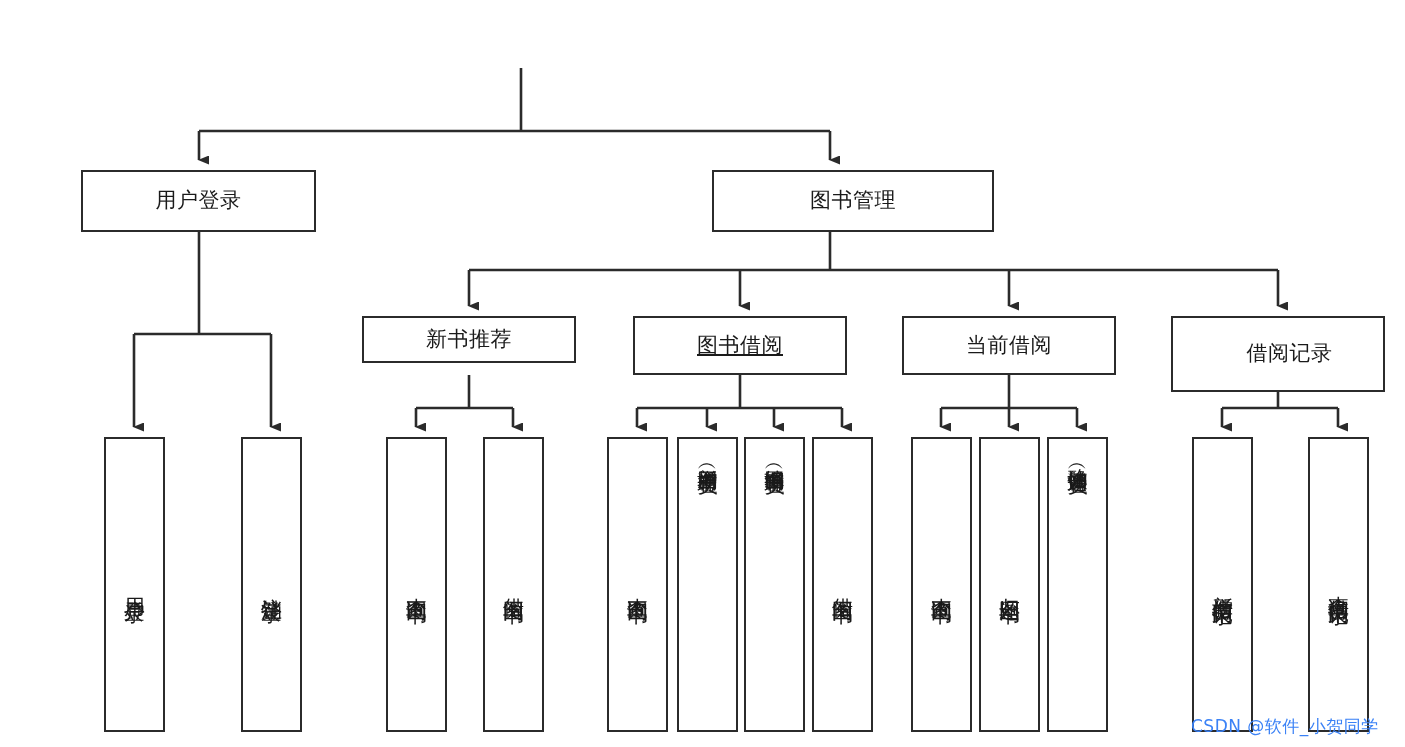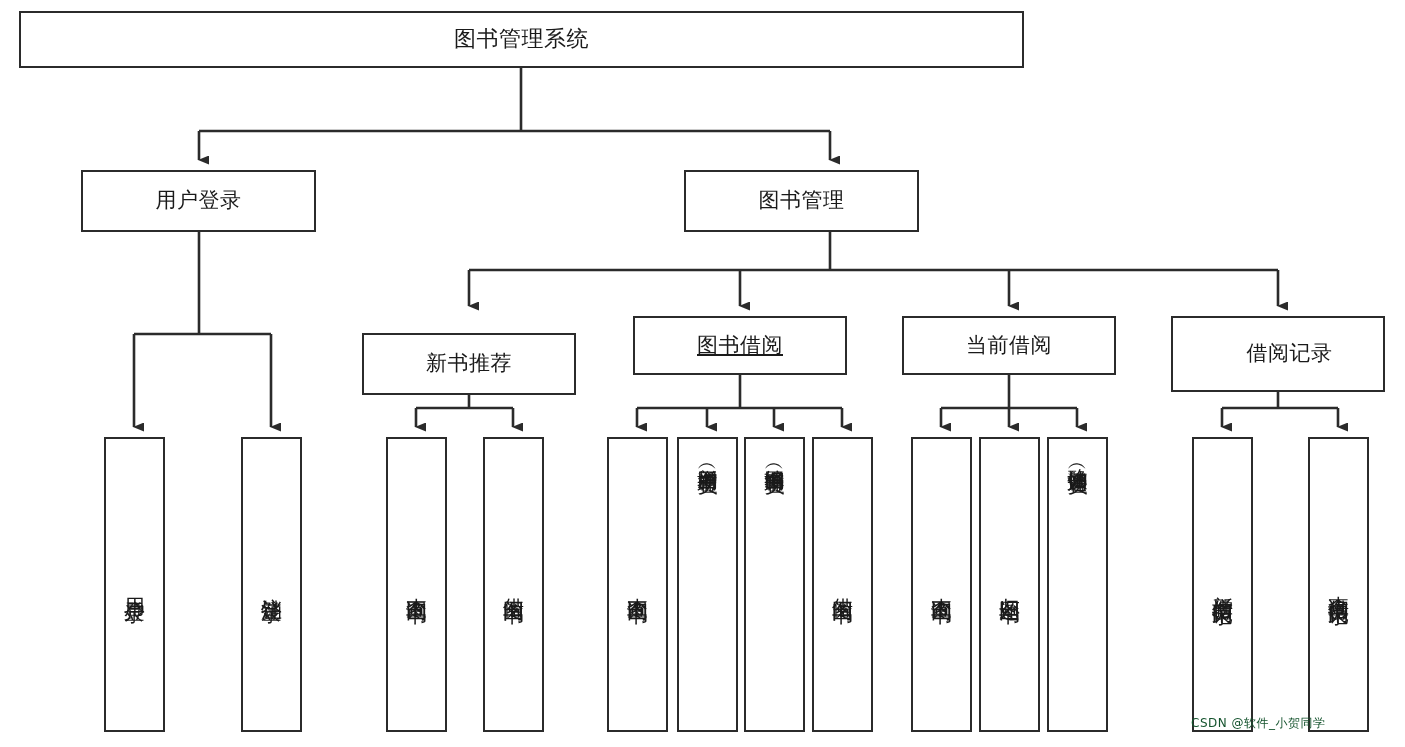--- a/index.html
+++ b/index.html
@@ -66,22 +66,22 @@
   .node.vert.tall .lbl {
     font-size: 20px;
     letter-spacing: 1px;
   }
   .node.vert.mid {
     padding-top: 0;
     align-items: center;
   }
   .watermark {
     position: absolute;
-    color: #14532d;
-    font-size: 12px;
+    color: #3b82f6;
+    font-size: 17px;
     white-space: nowrap;
     letter-spacing: 0.5px;
   }
 </style>
 </head>
 <body>
 
 <div id="canvas">
 
   <svg id="edges" viewBox="0 0 1405 747" xmlns="http://www.w3.org/2000/svg">
@@ -127,32 +127,29 @@
       <path d="M1009,408 L1009,427" marker-end="url(#arrow)"></path>
       <path d="M1077,408 L1077,427" marker-end="url(#arrow)"></path>
 
       <path d="M1278,375 L1278,408"></path>
       <path d="M1222,408 L1338,408"></path>
       <path d="M1222,408 L1222,427" marker-end="url(#arrow)"></path>
       <path d="M1338,408 L1338,427" marker-end="url(#arrow)"></path>
     </g>
   </svg>
 
-  <div class="node horiz root" style="left:19px; top:11px; width:1005px; height:57px;">
-    <span class="lbl">图书管理系统</span>
-  </div>
 
   <div class="node horiz" style="left:81px; top:170px; width:235px; height:62px;">
     <span class="lbl">用户登录</span>
   </div>
-  <div class="node horiz" style="left:684px; top:170px; width:235px; height:62px;">
+  <div class="node horiz" style="left:712px; top:170px; width:282px; height:62px;">
     <span class="lbl">图书管理</span>
   </div>
 
-  <div class="node horiz" style="left:362px; top:333px; width:214px; height:62px;">
+  <div class="node horiz" style="left:362px; top:316px; width:214px; height:47px;">
     <span class="lbl">新书推荐</span>
   </div>
   <div class="node horiz" style="left:633px; top:316px; width:214px; height:59px;text-decoration:underline;">
     <span class="lbl">图书借阅</span>
   </div>
   <div class="node horiz" style="left:902px; top:316px; width:214px; height:59px;justify-content:center;">
     <span class="lbl">当前借阅</span>
   </div>
   <div class="node horiz" style="left:1171px; top:316px; width:214px; height:76px;padding-left:23px;">
     <span class="lbl">借阅记录</span>

